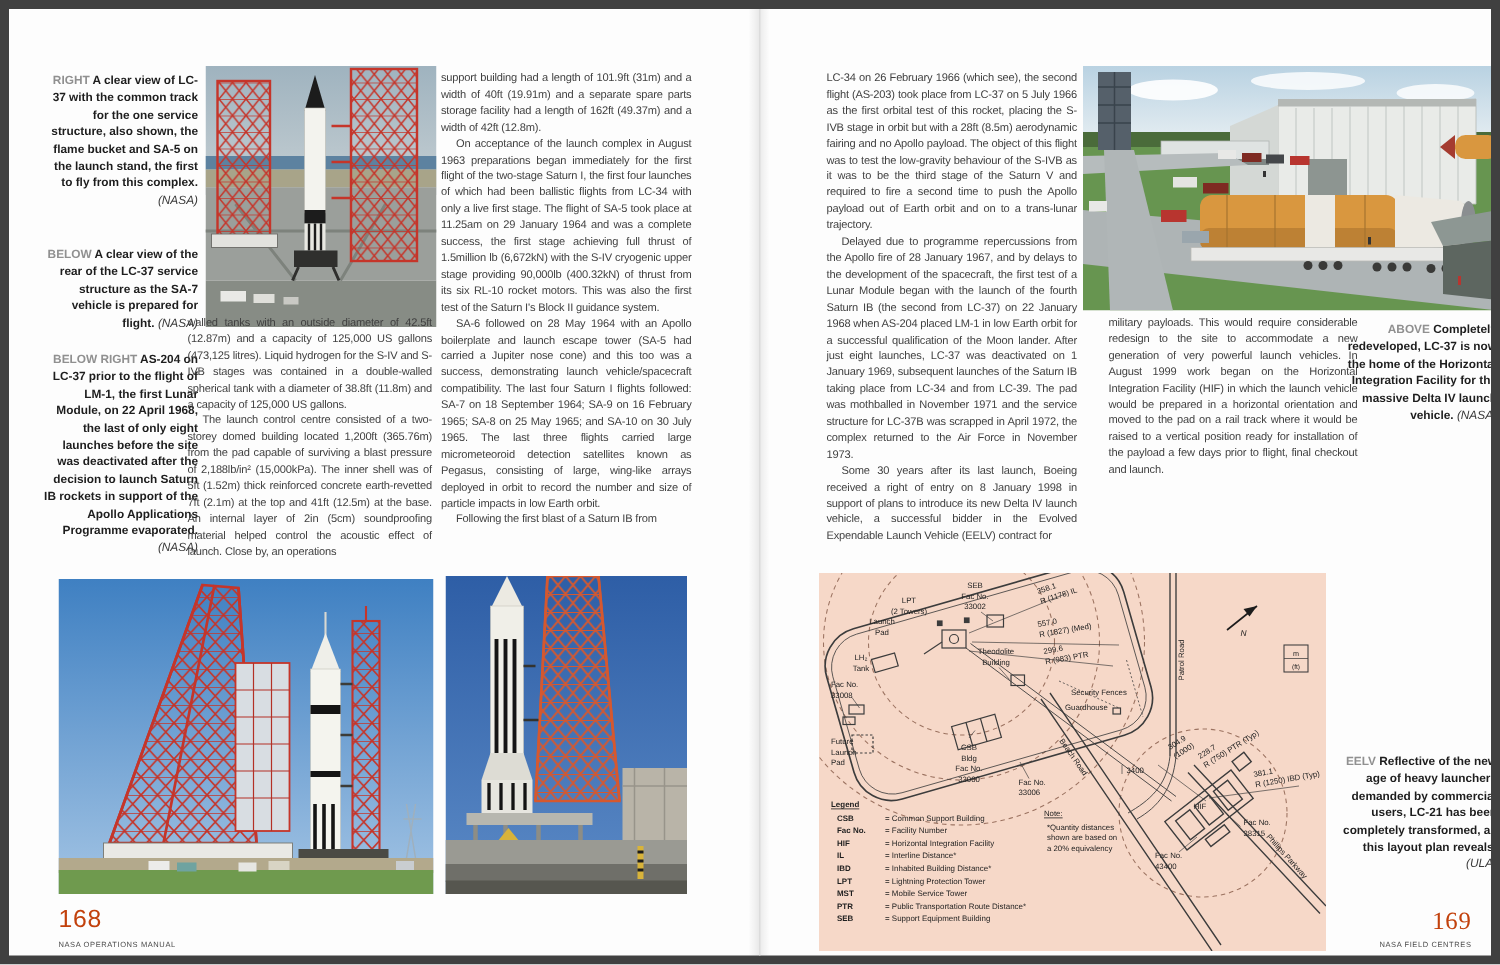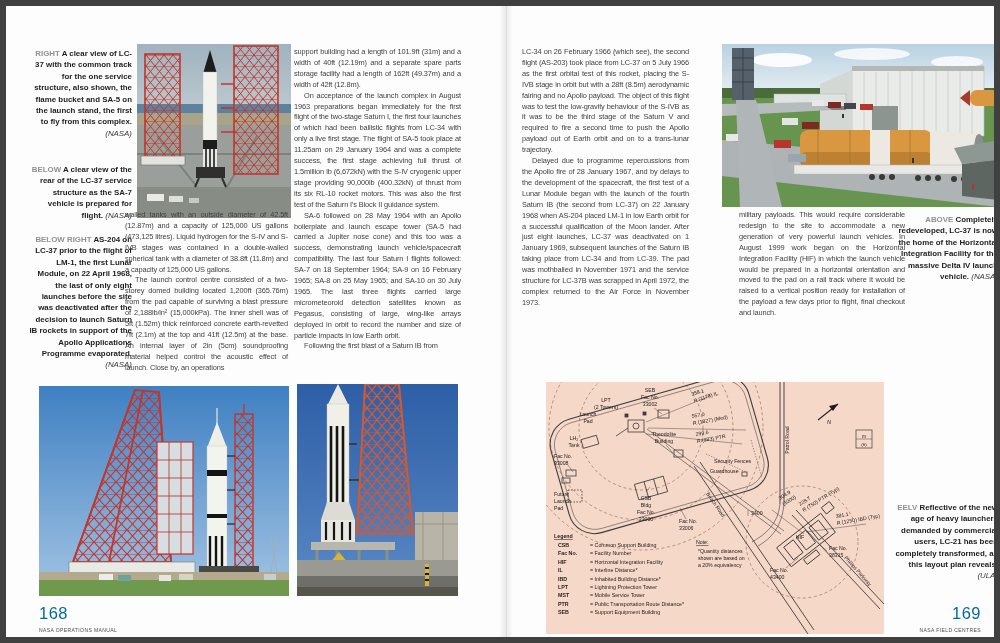--- a/index.html
+++ b/index.html
@@ -15,21 +15,21 @@
   .cap .credit{font-style:italic;font-weight:normal;color:#3a3a3a;}
 
   .textcol{position:absolute;font-size:7.4px;line-height:10.9px;letter-spacing:-0.12px;
     color:#3f3f3f;text-align:justify;}
   .textcol p{margin:0;}
   .textcol p:not(:first-child){text-indent:10px;}
 
   .photo{position:absolute;display:block;}
   .map{position:absolute;display:block;}
 
-  .pgnum{position:absolute;font-size:16.5px;color:#0369a1;letter-spacing:0.5px;}
+  .pgnum{position:absolute;font-size:16.5px;color:#c2410c;letter-spacing:0.5px;}
   .pglabel{position:absolute;font-size:5px;color:#4a4a4a;letter-spacing:0.4px;}
   .pgrule{position:absolute;height:4px;background:#141414;}
   .ralign{text-align:right;}
 </style>
 </head>
 <body>
 
 <div class="spread">
 
   <div class="cap" style="left:22px;top:42px;width:104px;">
@@ -91,21 +91,21 @@
       <path d="M62,134 L58,143 M85,134 L89,143" stroke="#2f2f2d" stroke-width="2"></path>
     </g>
   </svg>
 
   <div class="textcol" style="left:119px;top:204px;width:163px;">
     <p>walled tanks with an outside diameter of 42.5ft (12.87m) and a capacity of 125,000 US gallons (473,125 litres). Liquid hydrogen for the S-IV and S-IVB stages was contained in a double-walled spherical tank with a diameter of 38.8ft (11.8m) and a capacity of 125,000 US gallons.</p>
     <p>The launch control centre consisted of a two-storey domed building located 1,200ft (365.76m) from the pad capable of surviving a blast pressure of 2,188lb/in² (15,000kPa). The inner shell was of 5ft (1.52m) thick reinforced concrete earth-revetted 7ft (2.1m) at the top and 41ft (12.5m) at the base. An internal layer of 2in (5cm) soundproofing material helped control the acoustic effect of launch. Close by, an operations</p>
   </div>
 
   <div class="textcol" style="left:288px;top:41px;width:167px;">
-    <p>support building had a length of 101.9ft (31m) and a width of 40ft (12.19m) and a separate spare parts storage facility had a length of 162ft (49.37m) and a width of 42ft (12.8m).</p>
+    <p>support building had a length of 101.9ft (31m) and a width of 40ft (19.91m) and a separate spare parts storage facility had a length of 162ft (49.37m) and a width of 42ft (12.8m).</p>
     <p>On acceptance of the launch complex in August 1963 preparations began immediately for the first flight of the two-stage Saturn I, the first four launches of which had been ballistic flights from LC-34 with only a live first stage. The flight of SA-5 took place at 11.25am on 29 January 1964 and was a complete success, the first stage achieving full thrust of 1.5million lb (6,672kN) with the S-IV cryogenic upper stage providing 90,000lb (400.32kN) of thrust from its six RL-10 rocket motors. This was also the first test of the Saturn I's Block II guidance system.</p>
     <p>SA-6 followed on 28 May 1964 with an Apollo boilerplate and launch escape tower (SA-5 had carried a Jupiter nose cone) and this too was a success, demonstrating launch vehicle/spacecraft compatibility. The last four Saturn I flights followed: SA-7 on 18 September 1964; SA-9 on 16 February 1965; SA-8 on 25 May 1965; and SA-10 on 30 July 1965. The last three flights carried large micrometeoroid detection satellites known as Pegasus, consisting of large, wing-like arrays deployed in orbit to record the number and size of particle impacts in low Earth orbit.</p>
     <p>Following the first blast of a Saturn IB from</p>
   </div>
 
   <svg class="photo" style="left:33px;top:380px;" width="250" height="210" viewBox="0 0 250 210">
     <defs>
       <linearGradient id="p2sky" x1="0" y1="0" x2="0" y2="1">
         <stop offset="0" stop-color="#3f80c2"></stop>
           <stop offset="1" stop-color="#a3c4e4"></stop>
@@ -186,23 +186,24 @@
       <rect y="203" width="161" height="9" fill="#56564f"></rect>
       <rect x="128" y="180" width="4" height="22" fill="#d8b33a"></rect>
       <path d="M128,184 h4 M128,190 h4 M128,196 h4" stroke="#1c1c1c" stroke-width="2"></path>
     </g>
   </svg>
 
   <div class="pgnum" style="left:33px;top:598px;">168</div>
   <div class="pglabel" style="left:33px;top:621px;">NASA OPERATIONS MANUAL</div>
   <div class="pgrule" style="left:20px;top:632px;width:96px;"></div>
 
-  <div class="textcol" style="left:516px;top:41px;width:167px;">
+  <div class="textcol" style="left:545px;top:41px;width:167px;">
     <p>LC-34 on 26 February 1966 (which see), the second flight (AS-203) took place from LC-37 on 5 July 1966 as the first orbital test of this rocket, placing the S-IVB stage in orbit but with a 28ft (8.5m) aerodynamic fairing and no Apollo payload. The object of this flight was to test the low-gravity behaviour of the S-IVB as it was to be the third stage of the Saturn V and required to fire a second time to push the Apollo payload out of Earth orbit and on to a trans-lunar trajectory.</p>
     <p>Delayed due to programme repercussions from the Apollo fire of 28 January 1967, and by delays to the development of the spacecraft, the first test of a Lunar Module began with the launch of the fourth Saturn IB (the second from LC-37) on 22 January 1968 when AS-204 placed LM-1 in low Earth orbit for a successful qualification of the Moon lander. After just eight launches, LC-37 was deactivated on 1 January 1969, subsequent launches of the Saturn IB taking place from LC-34 and from LC-39. The pad was mothballed in November 1971 and the service structure for LC-37B was scrapped in April 1972, the complex returned to the Air Force in November 1973.</p>
+    <p>Some 30 years after its last launch, Boeing received a right of entry on 8 January 1998 in support of plans to introduce its new Delta IV launch vehicle, a successful bidder in the Evolved Expendable Launch Vehicle (EELV) contract for</p>
   </div>
 
   <svg class="photo" style="left:716px;top:38px;" width="277" height="163" viewBox="0 0 277 163">
     <defs>
       <linearGradient id="p4sky" x1="0" y1="0" x2="0" y2="1">
         <stop offset="0" stop-color="#b9d2e2"></stop>
           <stop offset="1" stop-color="#eef3f5"></stop>
       </linearGradient>
     </defs>
     <rect width="277" height="60" fill="url(#p4sky)"></rect>
@@ -450,19 +451,19 @@
     </g>
 
     <g font-size="5.2" fill="#1e1e1e">
       <text x="150" y="162" text-decoration="underline">Note:</text>
       <text x="152" y="171">*Quantity distances</text>
       <text x="152" y="178">shown are based on</text>
       <text x="152" y="185">a 20% equivalency</text>
     </g>
   </svg>
 
-  <div class="pgnum ralign" style="left:855px;top:598px;width:120px;">169</div>
+  <div class="pgnum ralign" style="left:855px;top:598px;width:120px;font-family:Liberation Serif, serif;">169</div>
   <div class="pglabel ralign" style="left:855px;top:621px;width:120px;">NASA FIELD CENTRES</div>
   <div class="pgrule" style="left:884px;top:632px;width:96px;"></div>
 
   <div class="spine"></div>
   <div class="spine-line"></div>
 </div>
 
 </body></html>

